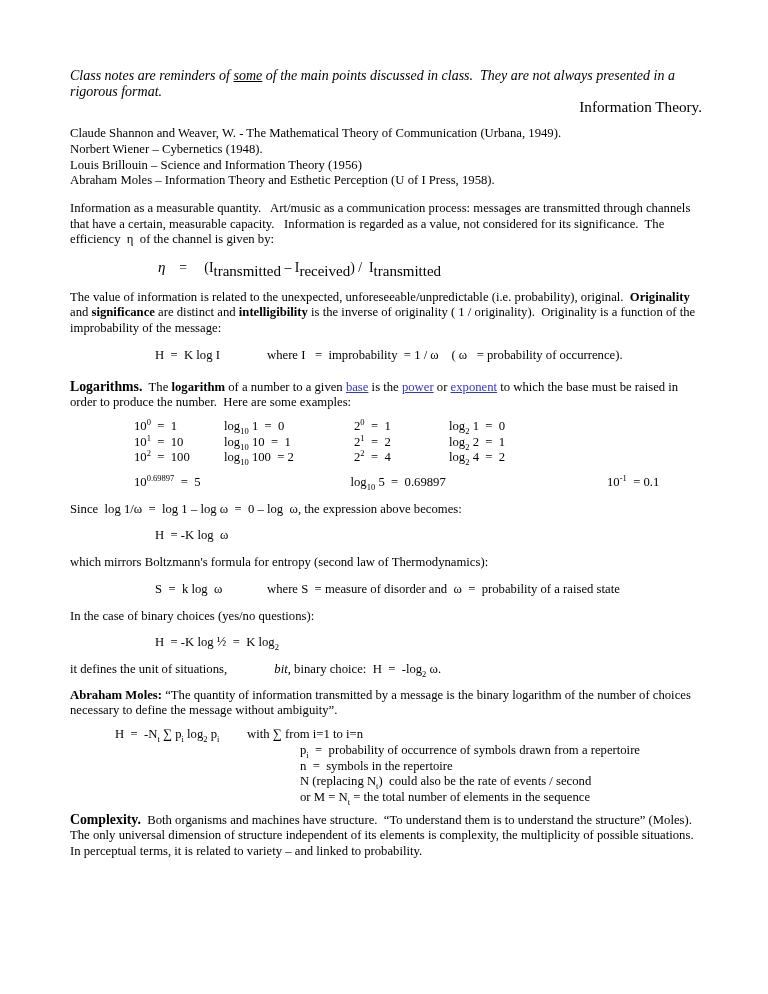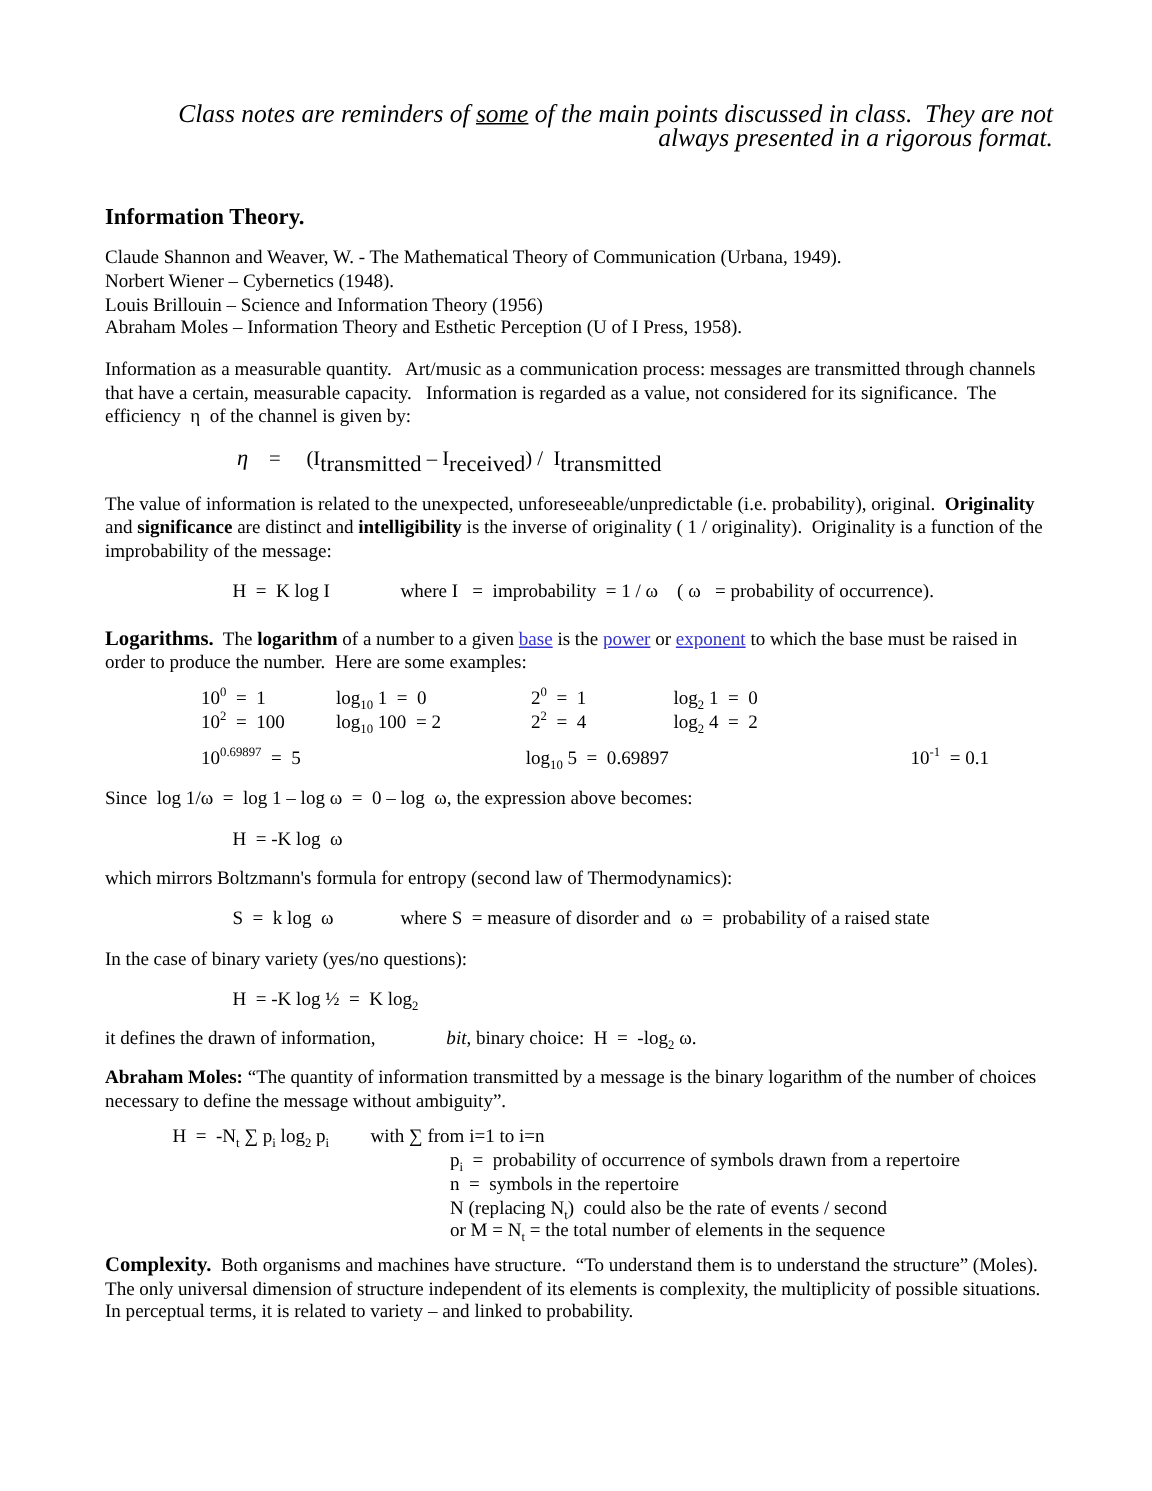--- a/index.html
+++ b/index.html
@@ -5,22 +5,22 @@
   html,body { margin:0; padding:0; background:#ffffff; }
   .page {
     width:768px; height:994px; box-sizing:border-box;
     background:#ffffff; color:#000000;
     padding:68px 66px 0 70px;
     font-family:"Liberation Serif", serif;
     font-size:12.7px; line-height:15.7px;
     overflow:hidden;
   }
   [data-bind] { white-space:pre-wrap; }
-  .disclaimer { text-align:right; font-style:italic; font-size:17px; }
-  .title { text-align:left; font-weight:bold; font-size:15.2px; margin-top:38px; }
+  .disclaimer { text-align:left; font-style:italic; font-size:14px; }
+  .title { text-align:right; font-weight:normal; font-size:15.2px; }
   .refs { margin-top:11px; }
   .it { }
   .b { font-weight:bold; }
   .bi { font-weight:normal; font-style:italic;padding-left:44px; }
   .hsec { font-weight:bold; font-size:13.8px; }
   .intro { margin-top:12px; }
   .feta { margin-top:12px; margin-left:88px; font-size:13.8px; }
   .feta .eta { font-style:italic; font-size:15px; }
   sub { font-size:8.5px; line-height:0; }
   sup { font-size:8.5px; line-height:0; }
@@ -69,45 +69,51 @@
   <div class="logp"><span class="hsec" data-bind="log_para.b1">Logarithms.</span><span data-bind="log_para.t1">  The </span><span class="b" data-bind="log_para.b2">logarithm</span><span data-bind="log_para.t2"> of a number to a given </span><a class="doclink" data-bind="log_para.l1" style="color: rgb(51, 51, 204);">base</a><span data-bind="log_para.t3"> is the </span><a class="doclink" data-bind="log_para.l2" style="color: rgb(51, 51, 204);">power</a><span data-bind="log_para.t4"> or </span><a class="doclink" data-bind="log_para.l3" style="color: rgb(51, 51, 204);">exponent</a><span data-bind="log_para.t5"> to which the base must be raised in order to produce the number.  Here are some examples:</span></div>
 
   <div class="ltable">
     <div class="lt-row">
         <span class="lt-c1"><span data-bind="log_table.rows.0.c1b">10</span><sup data-bind="log_table.rows.0.c1s">0</sup><span data-bind="log_table.rows.0.c1r">  =  1</span></span>
         <span class="lt-c2"><span data-bind="log_table.rows.0.c2b">log</span><sub data-bind="log_table.rows.0.c2s">10</sub><span data-bind="log_table.rows.0.c2r"> 1  =  0</span></span>
         <span class="lt-c3"><span data-bind="log_table.rows.0.c3b">2</span><sup data-bind="log_table.rows.0.c3s">0</sup><span data-bind="log_table.rows.0.c3r">  =  1</span></span>
         <span class="lt-c4"><span data-bind="log_table.rows.0.c4b">log</span><sub data-bind="log_table.rows.0.c4s">2</sub><span data-bind="log_table.rows.0.c4r"> 1  =  0</span></span>
       </div>
     <div class="lt-row">
+        <span class="lt-c1"><span data-bind="log_table.rows.1.c1b">10</span><sup data-bind="log_table.rows.1.c1s">1</sup><span data-bind="log_table.rows.1.c1r">  =  10</span></span>
+        <span class="lt-c2"><span data-bind="log_table.rows.1.c2b">log</span><sub data-bind="log_table.rows.1.c2s">10</sub><span data-bind="log_table.rows.1.c2r"> 10  =  1</span></span>
+        <span class="lt-c3"><span data-bind="log_table.rows.1.c3b">2</span><sup data-bind="log_table.rows.1.c3s">1</sup><span data-bind="log_table.rows.1.c3r">  =  2</span></span>
+        <span class="lt-c4"><span data-bind="log_table.rows.1.c4b">log</span><sub data-bind="log_table.rows.1.c4s">2</sub><span data-bind="log_table.rows.1.c4r"> 2  =  1</span></span>
+      </div>
+    <div class="lt-row">
         <span class="lt-c1"><span data-bind="log_table.rows.2.c1b">10</span><sup data-bind="log_table.rows.2.c1s">2</sup><span data-bind="log_table.rows.2.c1r">  =  100</span></span>
         <span class="lt-c2"><span data-bind="log_table.rows.2.c2b">log</span><sub data-bind="log_table.rows.2.c2s">10</sub><span data-bind="log_table.rows.2.c2r"> 100  = 2</span></span>
         <span class="lt-c3"><span data-bind="log_table.rows.2.c3b">2</span><sup data-bind="log_table.rows.2.c3s">2</sup><span data-bind="log_table.rows.2.c3r">  =  4</span></span>
         <span class="lt-c4"><span data-bind="log_table.rows.2.c4b">log</span><sub data-bind="log_table.rows.2.c4s">2</sub><span data-bind="log_table.rows.2.c4r"> 4  =  2</span></span>
       </div>
     <div class="lt-row lt-last">
         <span class="lt-c1"><span data-bind="log_table.rows.3.c1b">10</span><sup data-bind="log_table.rows.3.c1s">0.69897</sup><span data-bind="log_table.rows.3.c1r">  =  5</span></span>
         <span class="lt-c2"><span data-bind="log_table.rows.3.c2b">log</span><sub data-bind="log_table.rows.3.c2s">10</sub><span data-bind="log_table.rows.3.c2r"> 5  =  0.69897</span></span>
         <span class="lt-c3"><span data-bind="log_table.rows.3.c3b">10</span><sup data-bind="log_table.rows.3.c3s">-1</sup><span data-bind="log_table.rows.3.c3r">  = 0.1</span></span>
       </div>
   </div>
 
   <div class="gap"><span data-bind="since_line">Since  log 1/ω  =  log 1 – log ω  =  0 – log  ω, the expression above becomes:</span></div>
 
   <div class="gap ind"><span data-bind="formula_hklog">H  = -K log  ω</span></div>
 
   <div class="gap"><span data-bind="mirrors_line">which mirrors Boltzmann's formula for entropy (second law of Thermodynamics):</span></div>
 
   <div class="gap ind"><span class="lhsw" data-bind="formula_s.lhs">S  =  k log  ω</span><span data-bind="formula_s.rhs">where S  = measure of disorder and  ω  =  probability of a raised state</span></div>
 
-  <div class="gap"><span data-bind="binary_line">In the case of binary variety (yes/no questions):</span></div>
+  <div class="gap"><span data-bind="binary_line">In the case of binary choices (yes/no questions):</span></div>
 
   <div class="gap ind"><span data-bind="formula_half.pre">H  = -K log ½  =  K log</span><sub data-bind="formula_half.sub">2</sub></div>
 
-  <div class="gap"><span data-bind="bit_line.t1">it defines the drawn of information, </span><span class="bi" data-bind="bit_line.bit">bit</span><span data-bind="bit_line.t2">, binary choice:  H  =  -log</span><sub data-bind="bit_line.sub">2</sub><span data-bind="bit_line.t3"> ω.</span></div>
+  <div class="gap"><span data-bind="bit_line.t1">it defines the unit of situations, </span><span class="bi" data-bind="bit_line.bit">bit</span><span data-bind="bit_line.t2">, binary choice:  H  =  -log</span><sub data-bind="bit_line.sub">2</sub><span data-bind="bit_line.t3"> ω.</span></div>
 
   <div class="molesp"><span class="b" data-bind="moles_para.b">Abraham Moles:</span><span data-bind="moles_para.t"> “The quantity of information transmitted by a message is the binary logarithm of the number of choices necessary to define the message without ambiguity”.</span></div>
 
   <div class="molesf"><span class="lhs"><span data-bind="formula_moles.p1">H  =  -N</span><sub data-bind="formula_moles.s1">t</sub><span data-bind="formula_moles.p2"> ∑ p</span><sub data-bind="formula_moles.s2">i</sub><span data-bind="formula_moles.p3"> log</span><sub data-bind="formula_moles.s3">2</sub><span data-bind="formula_moles.p4"> p</span><sub data-bind="formula_moles.s4">i</sub></span><span data-bind="formula_moles.with_part">with ∑ from i=1 to i=n</span></div>
 
   <div class="defline"><span data-bind="defs.0.pre">p</span><sub data-bind="defs.0.sub">i</sub><span data-bind="defs.0.post">  =  probability of occurrence of symbols drawn from a repertoire</span></div>
   <div class="defline"><span data-bind="defs.1.pre">n</span><sub data-bind="defs.1.sub"></sub><span data-bind="defs.1.post">  =  symbols in the repertoire</span></div>
   <div class="defline"><span data-bind="defs.3.pre">N (replacing N</span><sub data-bind="defs.3.sub">t</sub><span data-bind="defs.3.post">)  could also be the rate of events / second</span></div>
   <div class="defline"><span data-bind="defs.4.pre">or M = N</span><sub data-bind="defs.4.sub">t</sub><span data-bind="defs.4.post"> = the total number of elements in the sequence</span></div>
 

